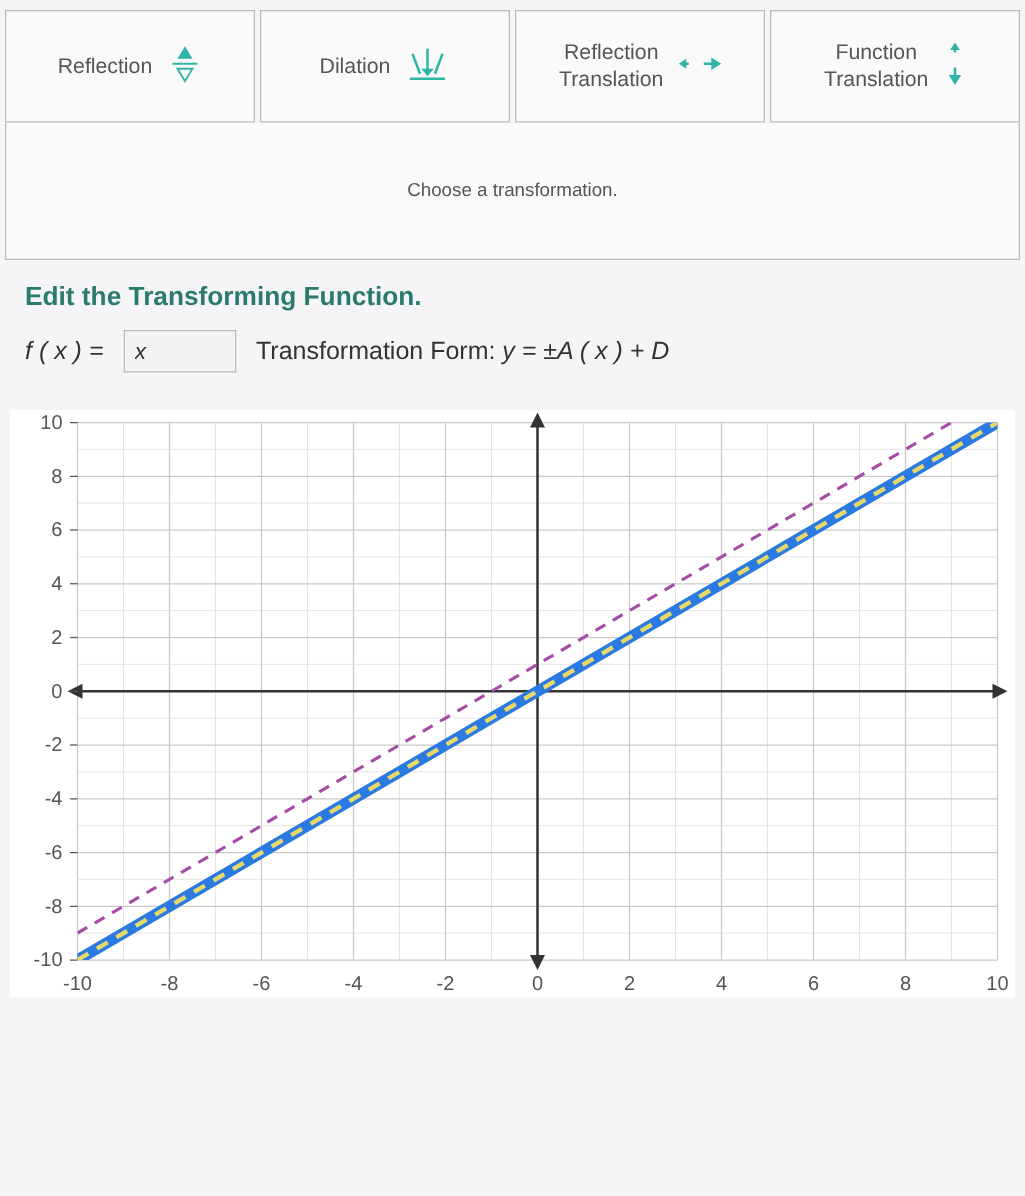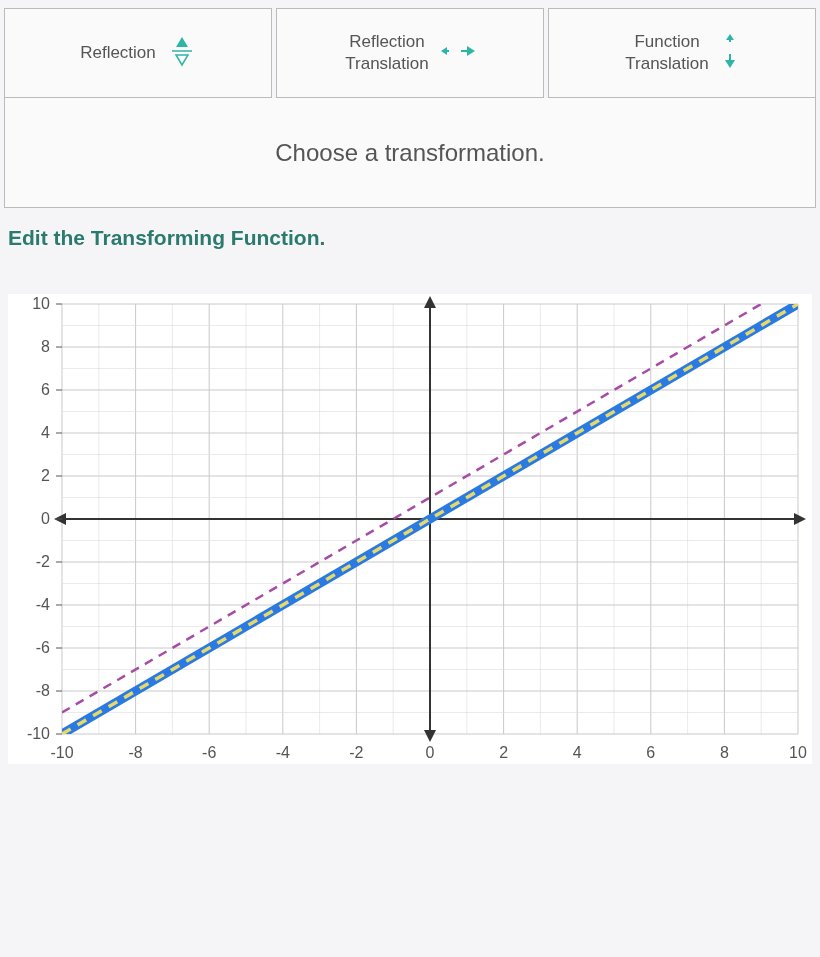--- a/index.html
+++ b/index.html
@@ -32,26 +32,26 @@
     line-height: 1.3;
   }
   .choose-box {
     margin: 0 4px;
     border: 1px solid #bbb;
     border-top: none;
     height: 110px;
     display: flex;
     align-items: center;
     justify-content: center;
-    font-size: 24px;
+    font-size: 15px;
     color: #555;
     background: #fafafa;
   }
   .edit-section {
-    padding: 18px 8px 6px 8px;
+    padding: 18px 8px 6px 20px;
   }
   .section-title {
     color: #2a7a6e;
     font-weight: bold;
     font-size: 21px;
     margin-bottom: 14px;
   }
   .func-row {
     display: flex;
     align-items: center;
@@ -92,20 +92,32 @@
     <span class="tab-label">Reflection</span>
     <span>
       <svg width="28" height="32" viewBox="0 0 28 32">
         <polygon points="14,2 8,12 20,12" fill="#2fb5a6"></polygon>
         <line x1="4" y1="16" x2="24" y2="16" stroke="#2fb5a6" stroke-width="1.5"></line>
         <polygon points="14,30 8,20 20,20" fill="none" stroke="#2fb5a6" stroke-width="1.5"></polygon>
       </svg>
     </span>
   </div>
 
+  <div class="tab">
+    <span class="tab-label">Dilation</span>
+    <span>
+      <svg width="36" height="32" viewBox="0 0 36 32">
+        <line x1="18" y1="4" x2="18" y2="24" stroke="#2fb5a6" stroke-width="2"></line>
+        <polygon points="18,26 13,20 23,20" fill="#2fb5a6"></polygon>
+        <line x1="6" y1="8" x2="12" y2="24" stroke="#2fb5a6" stroke-width="2"></line>
+        <line x1="30" y1="8" x2="24" y2="24" stroke="#2fb5a6" stroke-width="2"></line>
+        <line x1="4" y1="28" x2="32" y2="28" stroke="#2fb5a6" stroke-width="2"></line>
+      </svg>
+    </span>
+  </div>
 
   <div class="tab">
     <div class="tab-label">
       <div>Reflection</div>
       <div>Translation</div>
     </div>
     <span>
       <svg width="34" height="18" viewBox="0 0 34 18">
         <line x1="8" y1="9" x2="2" y2="9" stroke="#2fb5a6" stroke-width="2"></line>
         <polygon points="0,9 6,5 6,13" fill="#2fb5a6"></polygon>
@@ -131,20 +143,27 @@
   </div>
 
 </div>
 
 <div class="choose-box">
   <span>Choose a transformation.</span>
 </div>
 
 <div class="edit-section">
   <div class="section-title">Edit the Transforming Function.</div>
+  <div class="func-row">
+    <span class="func-label">f ( x ) =</span>
+    <input class="func-input" value="x" style="">
+    <span class="transform-form">
+      <span>Transformation Form: </span><span class="math">y = ±A ( x ) + D</span>
+    </span>
+  </div>
 </div>
 
 <div class="chart-wrap">
   <svg class="chart" id="chart" width="804" height="470">
       <line x1="54" y1="440" x2="54" y2="10" class="grid-major"></line>
       <line x1="90.80000000000001" y1="440" x2="90.80000000000001" y2="10" class="grid-minor"></line>
       <line x1="127.60000000000001" y1="440" x2="127.60000000000001" y2="10" class="grid-major"></line>
       <line x1="164.39999999999998" y1="440" x2="164.39999999999998" y2="10" class="grid-minor"></line>
       <line x1="201.20000000000002" y1="440" x2="201.20000000000002" y2="10" class="grid-major"></line>
       <line x1="238" y1="440" x2="238" y2="10" class="grid-minor"></line>

